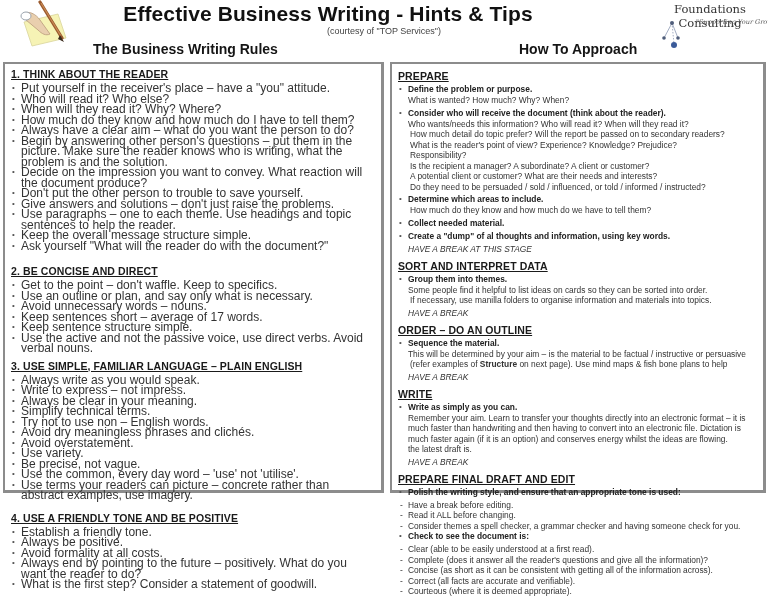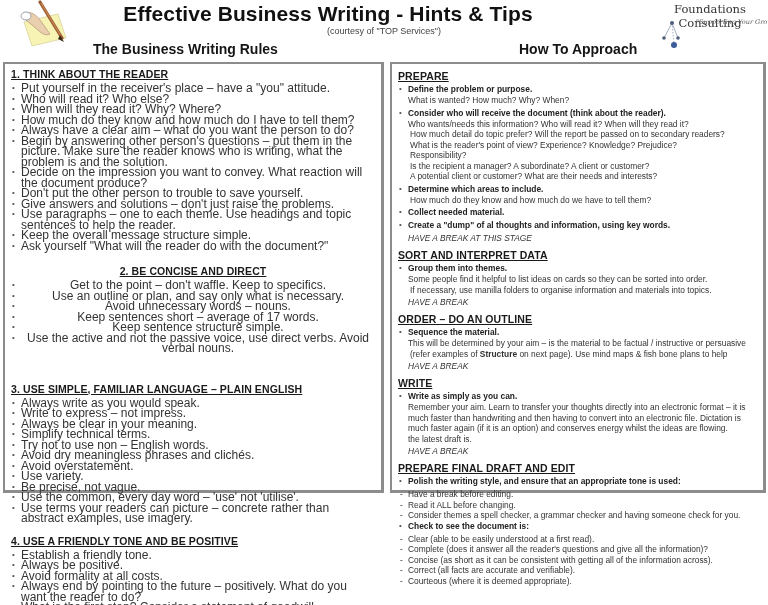--- a/index.html
+++ b/index.html
@@ -26,21 +26,21 @@
   .box.left { left: 3px; width: 381px; padding: 4px 6px 0 6px; }
   .box.right { left: 390px; width: 376px; padding: 3px 0 0 6px; }
 
   .sec-title { font-size: 10.5px; font-weight: bold; text-decoration: underline; color: #1a1a1a; margin-bottom: 3px; letter-spacing: 0.1px; }
   ul.bullets { list-style: none; }
   ul.bullets li { font-size: 12px; line-height: 10.5px; padding-left: 10px; position: relative; color: #333; }
   ul.bullets li::before { content: "•"; position: absolute; left: 1px; top: 0; font-size: 8px; color: #555; }
 
   .sec { margin-bottom: 11px; }
   .box.left .sec:nth-child(1) { margin-bottom: 14px; }
-  .box.left .sec:nth-child(2) { margin-bottom: 29px; text-align: center; }
+  .box.left .sec:nth-child(2) { margin-bottom: 6px; }
 
   .r-sec { margin-bottom: 5px; }
   .r-sec .sec-title { margin-bottom: 2px; margin-top: 3px; }
   .r-item { position: relative; padding-left: 10px; margin-bottom: 2px; }
   .r-item::before { content: "•"; position: absolute; left: 1px; top: 0; font-size: 8px; color: #555; }
   .r-head { font-size: 8.4px; font-weight: bold; line-height: 11px; color: #222; }
   .r-line { font-size: 8.4px; line-height: 10.5px; color: #333; }
   .r-line.indent { padding-left: 2px; }
   .r-break { font-size: 8.4px; line-height: 11px; font-style: italic; color: #333; padding-left: 10px; margin-bottom: 3px; }
   .r-sub { font-size: 8.4px; line-height: 10.5px; color: #333; position: relative; padding-left: 10px; }
@@ -149,20 +149,21 @@
       <div class="r-line">What is wanted?  How much?  Why?  When?</div>
     </div>
     <div class="r-item">
       <div class="r-head">Consider who will receive the document (think about the reader).</div>
       <div class="r-line">Who wants/needs this information?  Who will read it?  When will they read it?</div>
       <div class="r-line indent">How much detail do topic prefer?  Will the report be passed on to secondary readers?</div>
       <div class="r-line indent">What is the reader's point of view?  Experience?  Knowledge?  Prejudice?</div>
       <div class="r-line indent">Responsibility?</div>
       <div class="r-line indent">Is the recipient a manager?  A subordinate?  A client or customer?</div>
       <div class="r-line indent">A potential client or customer?  What are their needs and interests?</div>
+      <div class="r-line indent">Do they need to be persuaded / sold / influenced, or told / informed / instructed?</div>
     </div>
     <div class="r-item">
       <div class="r-head">Determine which areas to include.</div>
       <div class="r-line indent">How much do they know and how much do we have to tell them?</div>
     </div>
     <div class="r-item">
       <div class="r-head">Collect needed material.</div>
     </div>
     <div class="r-item">
       <div class="r-head">Create a "dump" of al thoughts and information, using key words.</div>

